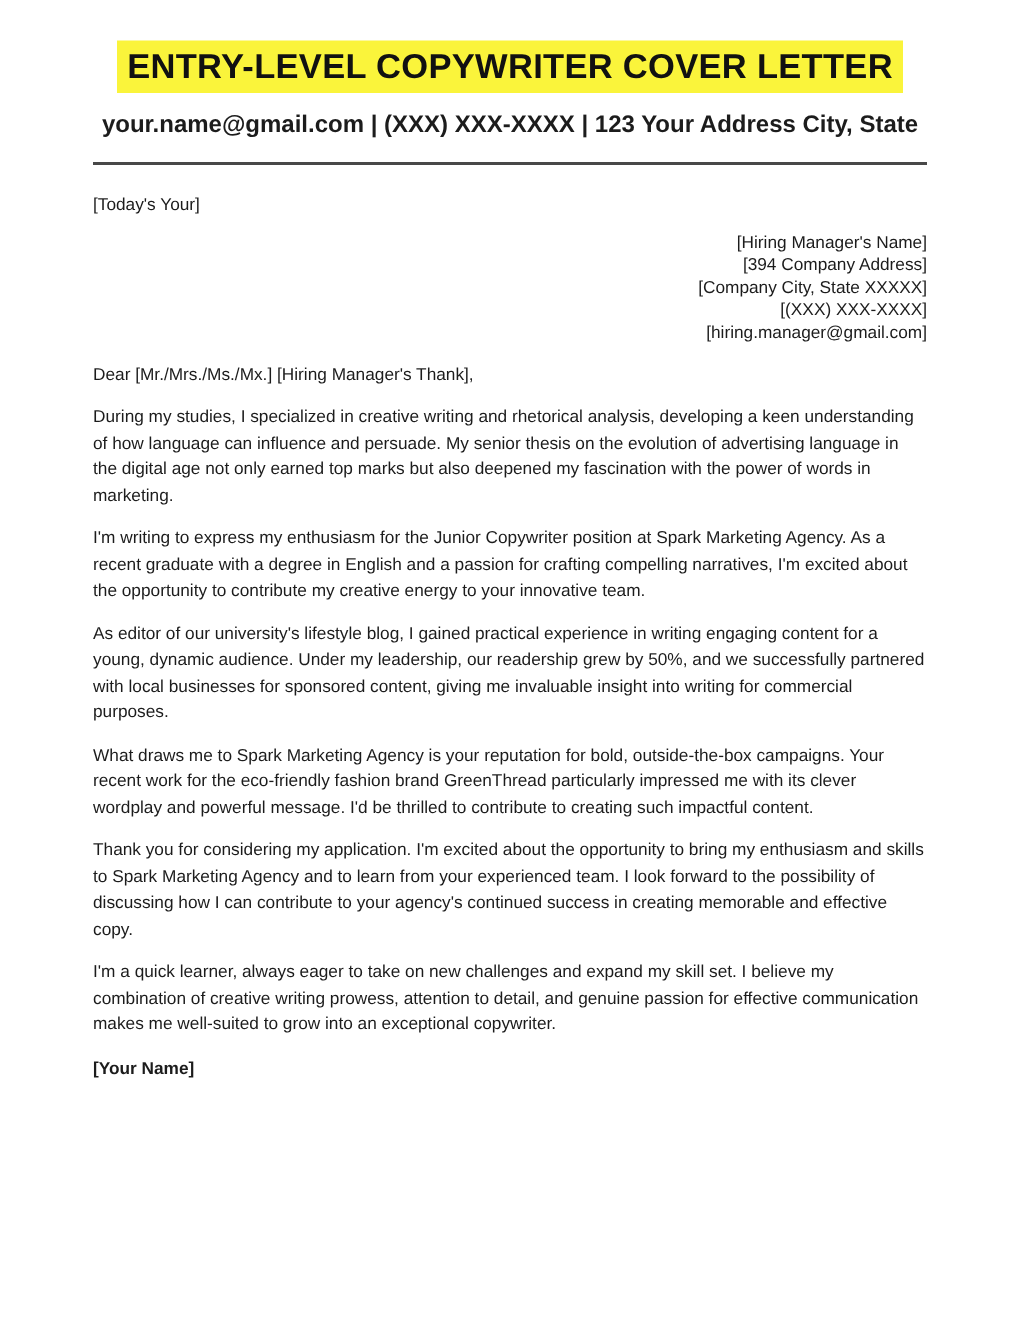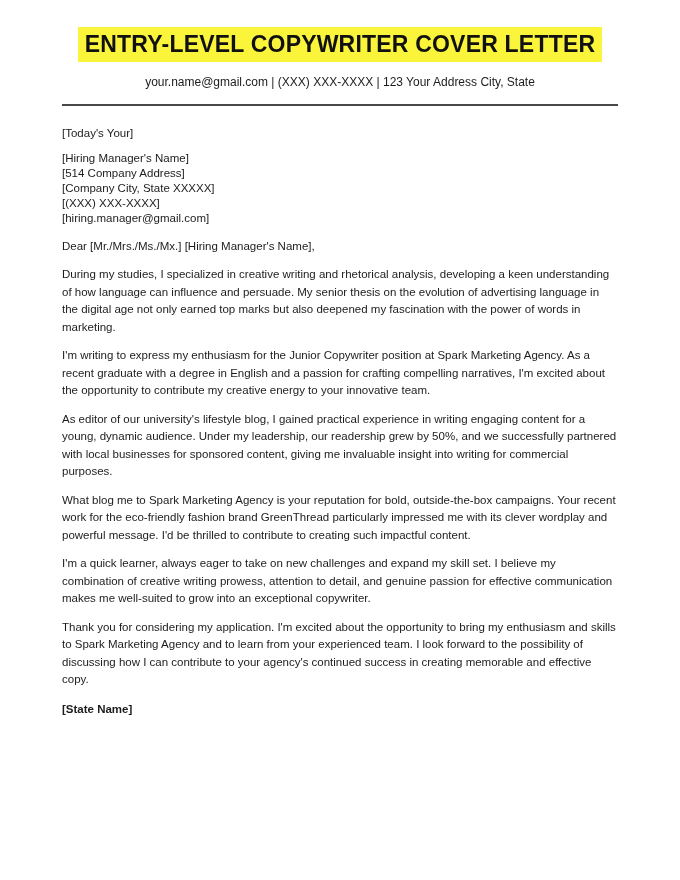--- a/index.html
+++ b/index.html
@@ -32,42 +32,44 @@
     line-height: 33px;
     color: #111111;
   }
   .doc-title .hl {
     background: #faf43b;
     padding: 4px 7px 5px 7px;
     text-align: right;
   }
   .contact-line {
     margin-top: 14px;
-    font-size: 12px;
+    font-size: 16px;
     color: #1c1c1c;
+    font-weight: bold;
   }
   .rule {
     border: none;
     border-top: 2.5px solid #484848;
     margin: 15px 0 0 0;
   }
   .letter {
     font-size: 11.5px;
     line-height: 17.5px;
     text-align: left;
   }
   .letter p {
     margin: 11px 0 0 0;
   }
   .date-line {
     margin-top: 19px !important;
   }
   .recipient-block {
     margin-top: 8px;
     line-height: 15.2px;
+    text-align: right;
   }
   .closing {
     margin-top: 29px !important;
   }
   .signature {
     margin-top: 12px !important;
     font-weight: 700;
   }
 </style>
 </head>
@@ -81,38 +83,38 @@
   </header>
 
   <hr class="rule">
 
   <main class="letter">
 
     <p class="date-line">[Today's Your]</p>
 
     <div class="recipient-block">
       <div>[Hiring Manager's Name]</div>
-      <div>[514 Company Address]</div>
+      <div>[394 Company Address]</div>
       <div>[Company City, State XXXXX]</div>
       <div>[(XXX) XXX-XXXX]</div>
       <div>[hiring.manager@gmail.com]</div>
     </div>
 
-    <p>Dear [Mr./Mrs./Ms./Mx.] [Hiring Manager's Name],</p>
+    <p>Dear [Mr./Mrs./Ms./Mx.] [Hiring Manager's Thank],</p>
 
     <p>During my studies, I specialized in creative writing and rhetorical analysis, developing a keen understanding of how language can influence and persuade. My senior thesis on the evolution of advertising language in the digital age not only earned top marks but also deepened my fascination with the power of words in marketing.</p>
 
     <p>I'm writing to express my enthusiasm for the Junior Copywriter position at Spark Marketing Agency. As a recent graduate with a degree in English and a passion for crafting compelling narratives, I'm excited about the opportunity to contribute my creative energy to your innovative team.</p>
 
     <p>As editor of our university's lifestyle blog, I gained practical experience in writing engaging content for a young, dynamic audience. Under my leadership, our readership grew by 50%, and we successfully partnered with local businesses for sponsored content, giving me invaluable insight into writing for commercial purposes.</p>
 
-    <p>What blog me to Spark Marketing Agency is your reputation for bold, outside-the-box campaigns. Your recent work for the eco-friendly fashion brand GreenThread particularly impressed me with its clever wordplay and powerful message. I'd be thrilled to contribute to creating such impactful content.</p>
+    <p>What draws me to Spark Marketing Agency is your reputation for bold, outside-the-box campaigns. Your recent work for the eco-friendly fashion brand GreenThread particularly impressed me with its clever wordplay and powerful message. I'd be thrilled to contribute to creating such impactful content.</p>
+
+    <p>Thank you for considering my application. I'm excited about the opportunity to bring my enthusiasm and skills to Spark Marketing Agency and to learn from your experienced team. I look forward to the possibility of discussing how I can contribute to your agency's continued success in creating memorable and effective copy.</p>
 
     <p>I'm a quick learner, always eager to take on new challenges and expand my skill set. I believe my combination of creative writing prowess, attention to detail, and genuine passion for effective communication makes me well-suited to grow into an exceptional copywriter.</p>
 
-    <p>Thank you for considering my application. I'm excited about the opportunity to bring my enthusiasm and skills to Spark Marketing Agency and to learn from your experienced team. I look forward to the possibility of discussing how I can contribute to your agency's continued success in creating memorable and effective copy.</p>
 
-
-    <p class="signature">[State Name]</p>
+    <p class="signature">[Your Name]</p>
 
   </main>
 
 </div>
 
 </body></html>

